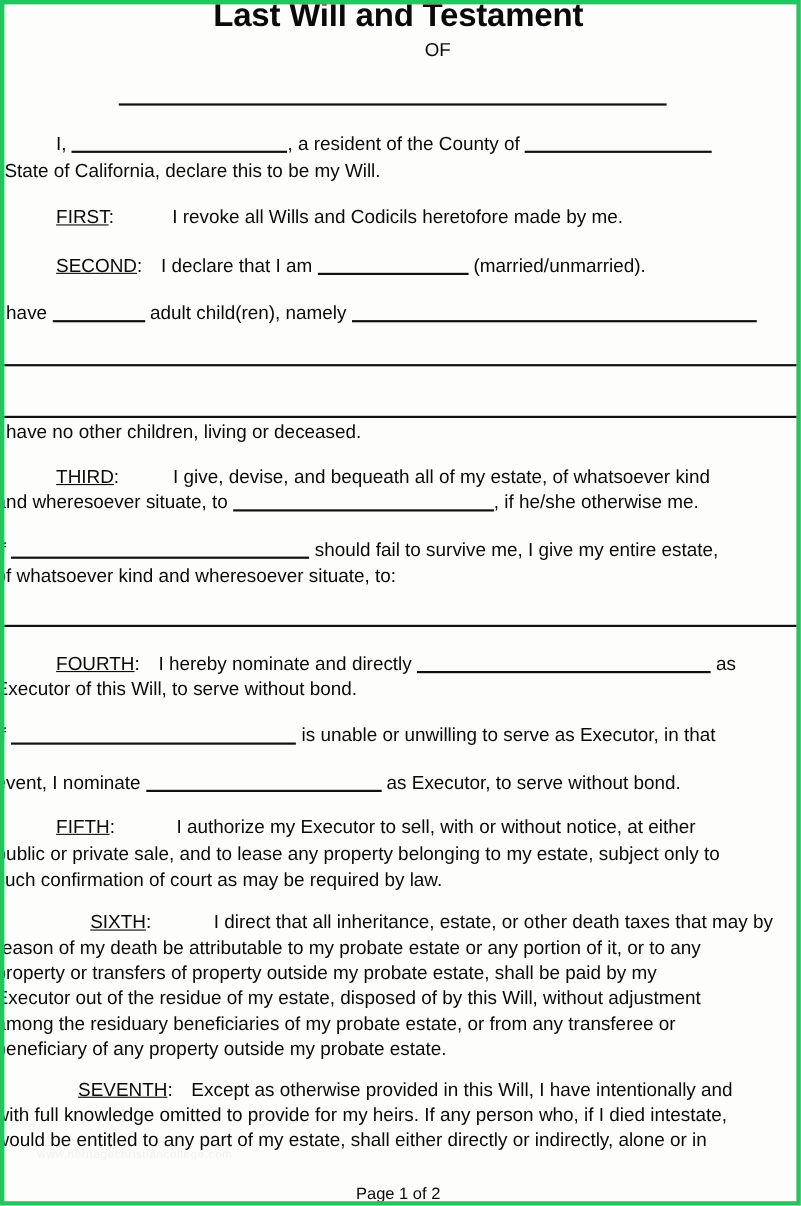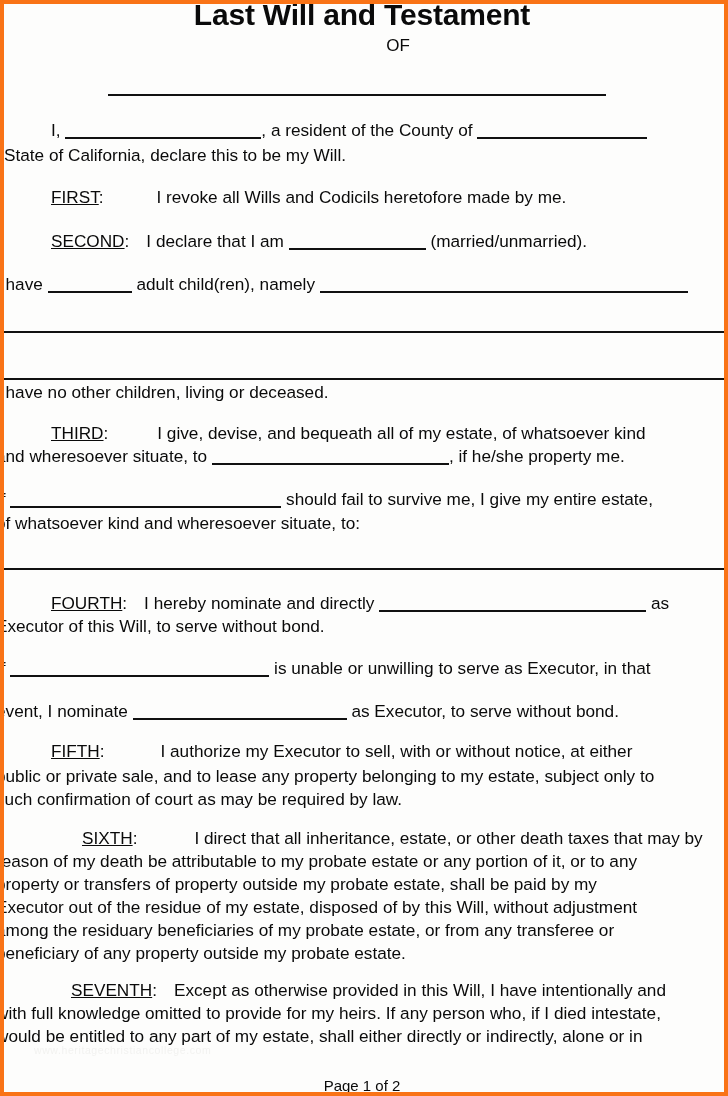--- a/index.html
+++ b/index.html
@@ -13,21 +13,21 @@
     font-family: "Liberation Sans", sans-serif;
     overflow: hidden;
   }
 
   
   #page {
     position: relative;
     box-sizing: border-box;
     width: 728px;
     height: 1096px;
-    border: 4px solid #f97316;
+    border: 4px solid #22c55e;
     background: #FDFDFC;
     overflow: hidden;
   }
 
   
   #doc {
     position: absolute;
     left: -8px;            
     top: 0;
     width: 740px;
@@ -142,21 +142,21 @@
     <div class="p" style="top:226px;"><span class="indent"></span><span class="clause">SECOND</span><span>:</span><span style="display:inline-block;width:17px;"></span><span>I declare that I am </span><span class="blank" style="width:137px;"></span><span> (married/unmarried).</span></div>
 
     <div class="p" style="top:269px;left:0px;padding-left:0px;width:740px;"><span>I have </span><span class="blank" style="width:84px;"></span><span> adult child(ren), namely </span><span class="blank" style="width:368px;"></span></div>
 
     <div class="rule" style="top:327px;"></div>
     <div class="rule" style="top:374px;"></div>
 
     <div class="p" style="top:377px;left:0px;width:740px;">I have no other children, living or deceased.</div>
 
     <div class="p" style="top:418px;"><span class="indent"></span><span class="clause">THIRD</span><span>:</span><span style="display:inline-block;width:49px;"></span><span>I give, devise, and bequeath all of my estate, of whatsoever kind</span></div>
-    <div class="p" style="top:441px;left:0px;width:740px;"><span>and wheresoever situate, to </span><span class="blank" style="width:237px;"></span><span>, if he/she property me.</span></div>
+    <div class="p" style="top:441px;left:0px;width:740px;"><span>and wheresoever situate, to </span><span class="blank" style="width:237px;"></span><span>, if he/she otherwise me.</span></div>
 
     <div class="p" style="top:484px;left:0px;width:740px;"><span>If </span><span class="blank" style="width:271px;"></span><span> should fail to survive me, I give my entire estate,</span></div>
     <div class="p" style="top:508px;left:0px;width:740px;">of whatsoever kind and wheresoever situate, to:</div>
 
     <div class="rule" style="top:564px;"></div>
 
     <div class="p" style="top:588px;"><span class="indent"></span><span class="clause">FOURTH</span><span>:</span><span style="display:inline-block;width:17px;"></span><span>I hereby nominate and directly </span><span class="blank" style="width:267px;"></span><span> as</span></div>
     <div class="p" style="top:611px;left:0px;width:740px;">Executor of this Will, to serve without bond.</div>
 
     <div class="p" style="top:653px;left:0px;width:740px;"><span>If </span><span class="blank" style="width:259px;"></span><span> is unable or unwilling to serve as Executor, in that</span></div>

